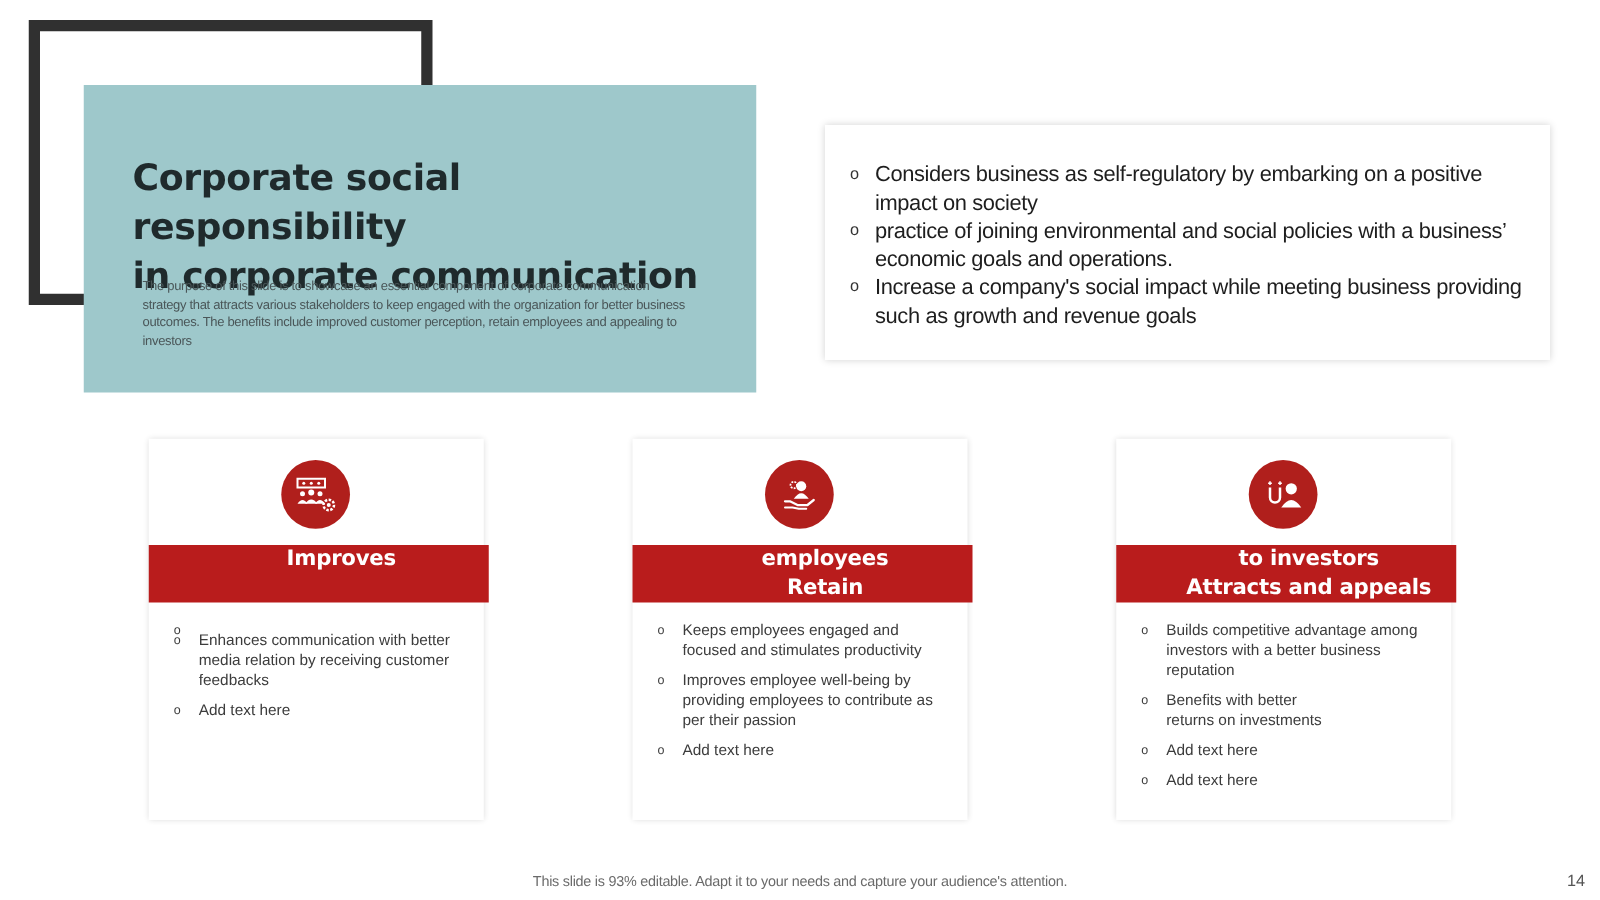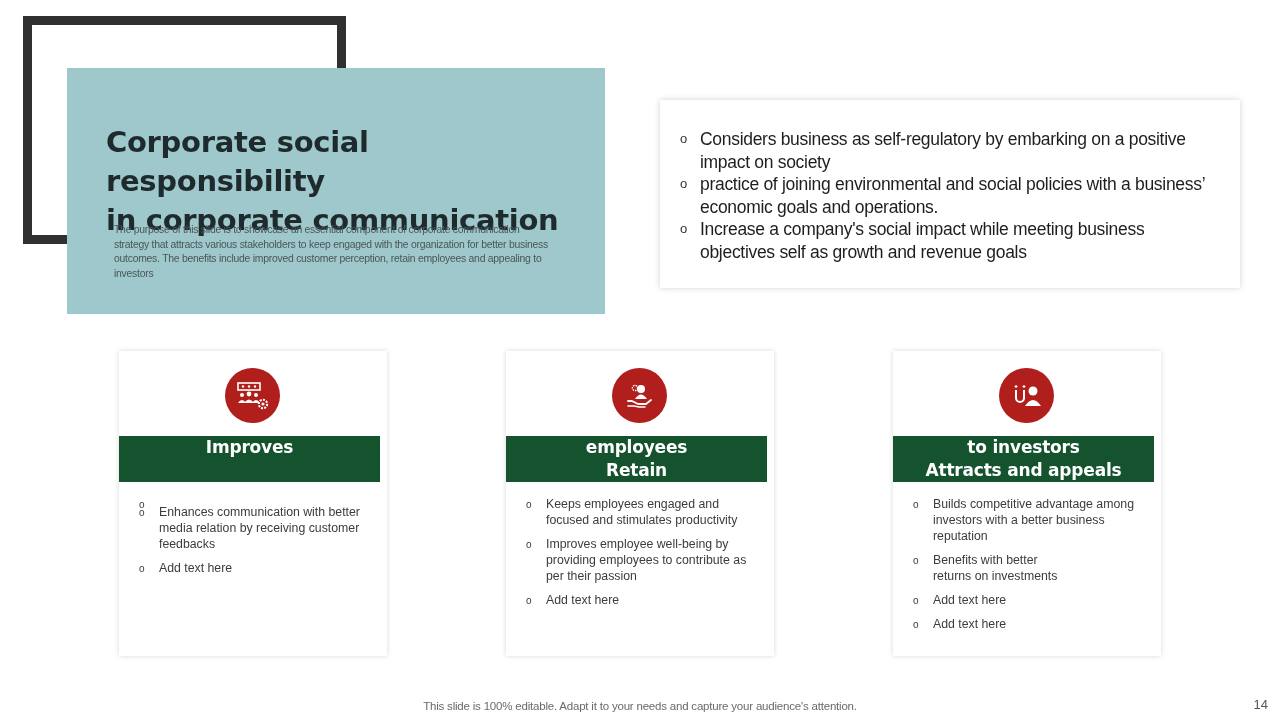--- a/index.html
+++ b/index.html
@@ -104,30 +104,31 @@
       border-radius: 50%;
       background: #b01f1c;
       display: flex;
       align-items: center;
       justify-content: center;
     }
     .card-header {
       position: absolute;
       left: 0;
       top: 85px;
-      width: 261px;
+      width: 236px;
       height: 46px;
-      background: #14532d;
+      background: #b91c1c;
       color: #ffffff;
       text-align: center;
       font-family: "DejaVu Sans", sans-serif;
       font-weight: bold;
       font-size: 17px;
       line-height: 22.5px;
       letter-spacing: -0.2px;
+      padding-left: 36px;
     }
     .card-header span {
       display: block;
     }
     .card ul {
       list-style: none;
       margin: 0;
       padding: 0;
       position: absolute;
       left: 20px;
@@ -184,21 +185,21 @@
     <li>
       <span class="bullet">o</span>
       <span>Considers business as self-regulatory by embarking on a positive impact on society</span>
     </li>
     <li>
       <span class="bullet">o</span>
       <span>practice of joining environmental and social policies with a business’ economic goals and operations.</span>
     </li>
     <li>
       <span class="bullet">o</span>
-      <span>Increase a company's social impact while meeting business objectives self as growth and revenue goals</span>
+      <span>Increase a company's social impact while meeting business providing such as growth and revenue goals</span>
     </li>
   </ul>
 </div>
 
 <div class="card" style="left:119px;">
   <div class="card-icon">
     <svg width="34" height="30" viewBox="0 0 34 30">
       <rect x="2" y="2" width="22" height="7" fill="none" stroke="#fff" stroke-width="1.6"></rect>
       <circle cx="7" cy="5.5" r="1.2" fill="#fff"></circle>
       <circle cx="13" cy="5.5" r="1.2" fill="#fff"></circle>
@@ -259,14 +260,14 @@
   </div>
   <ul>
     <li><span class="bullet">o</span><span>Builds competitive advantage among investors with a better business reputation</span></li>
     <li><span class="bullet">o</span><span>Benefits with better
 returns on investments</span></li>
     <li><span class="bullet">o</span><span>Add text here</span></li>
     <li><span class="bullet">o</span><span>Add text here</span></li>
   </ul>
 </div>
 
-<div class="footer-note">This slide is 100% editable. Adapt it to your needs and capture your audience's attention.</div>
+<div class="footer-note">This slide is 93% editable. Adapt it to your needs and capture your audience's attention.</div>
 <div class="page-num">14</div>
 
 </body></html>

